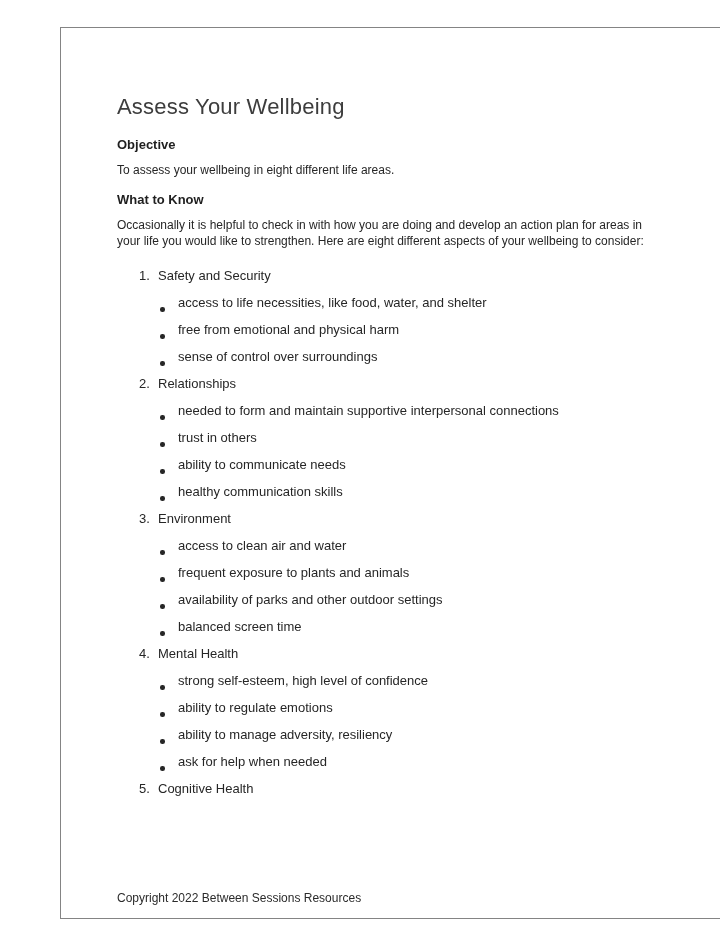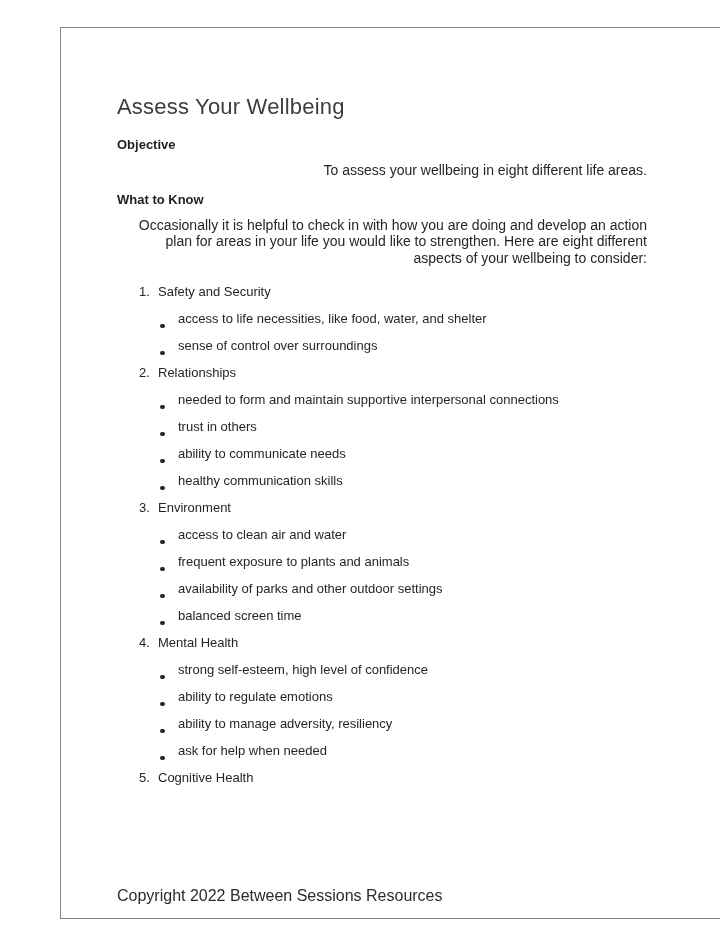--- a/index.html
+++ b/index.html
@@ -34,26 +34,25 @@
     letter-spacing: 0.2px;
   }
   .h2 {
     font-size: 13px;
     font-weight: 700;
     color: #1f1f1f;
     line-height: 19px;
     margin: 0 0 8px 0;
   }
   .para {
-    font-size: 14px;
+    font-size: 12px;
     line-height: 16.5px;
     margin: 0 0 11px 0;
     max-width: 540px;
     color: #262626;
-    text-align: right;
   }
   .para.intro {
     margin-bottom: 17px;
   }
   .nlist {
     margin: 0;
   }
   .oli {
     display: flex;
     margin: 0 0 9px 22px;
@@ -76,21 +75,21 @@
     width: 4.5px;
     height: 4.5px;
     border-radius: 50%;
     background: #262626;
     margin: 7px 13.5px 0 0;
   }
   .footer {
     position: absolute;
     left: 56px;
     bottom: 13px;
-    font-size: 16px;
+    font-size: 12px;
     color: #2b2b2b;
     text-align: right;
   }
 </style>
 </head>
 <body>
 
 <div class="page">
   <div class="content">
     <h1 class="doc-title">Assess Your Wellbeing</h1>
@@ -102,20 +101,24 @@
     <p class="para intro">Occasionally it is helpful to check in with how you are doing and develop an action plan for areas in your life you would like to strengthen. Here are eight different aspects of your wellbeing to consider:</p>
 
     <div class="nlist">
         <div class="oli">
           <span class="num">1.</span>
           <span class="olabel">Safety and Security</span>
         </div>
         <div class="bli">
           <span class="dot"></span>
           <span class="btxt">access to life necessities, like food, water, and shelter</span>
+        </div>
+        <div class="bli">
+          <span class="dot"></span>
+          <span class="btxt">free from emotional and physical harm</span>
         </div>
         <div class="bli">
           <span class="dot"></span>
           <span class="btxt">sense of control over surroundings</span>
         </div>
         <div class="oli">
           <span class="num">2.</span>
           <span class="olabel">Relationships</span>
         </div>
         <div class="bli">

